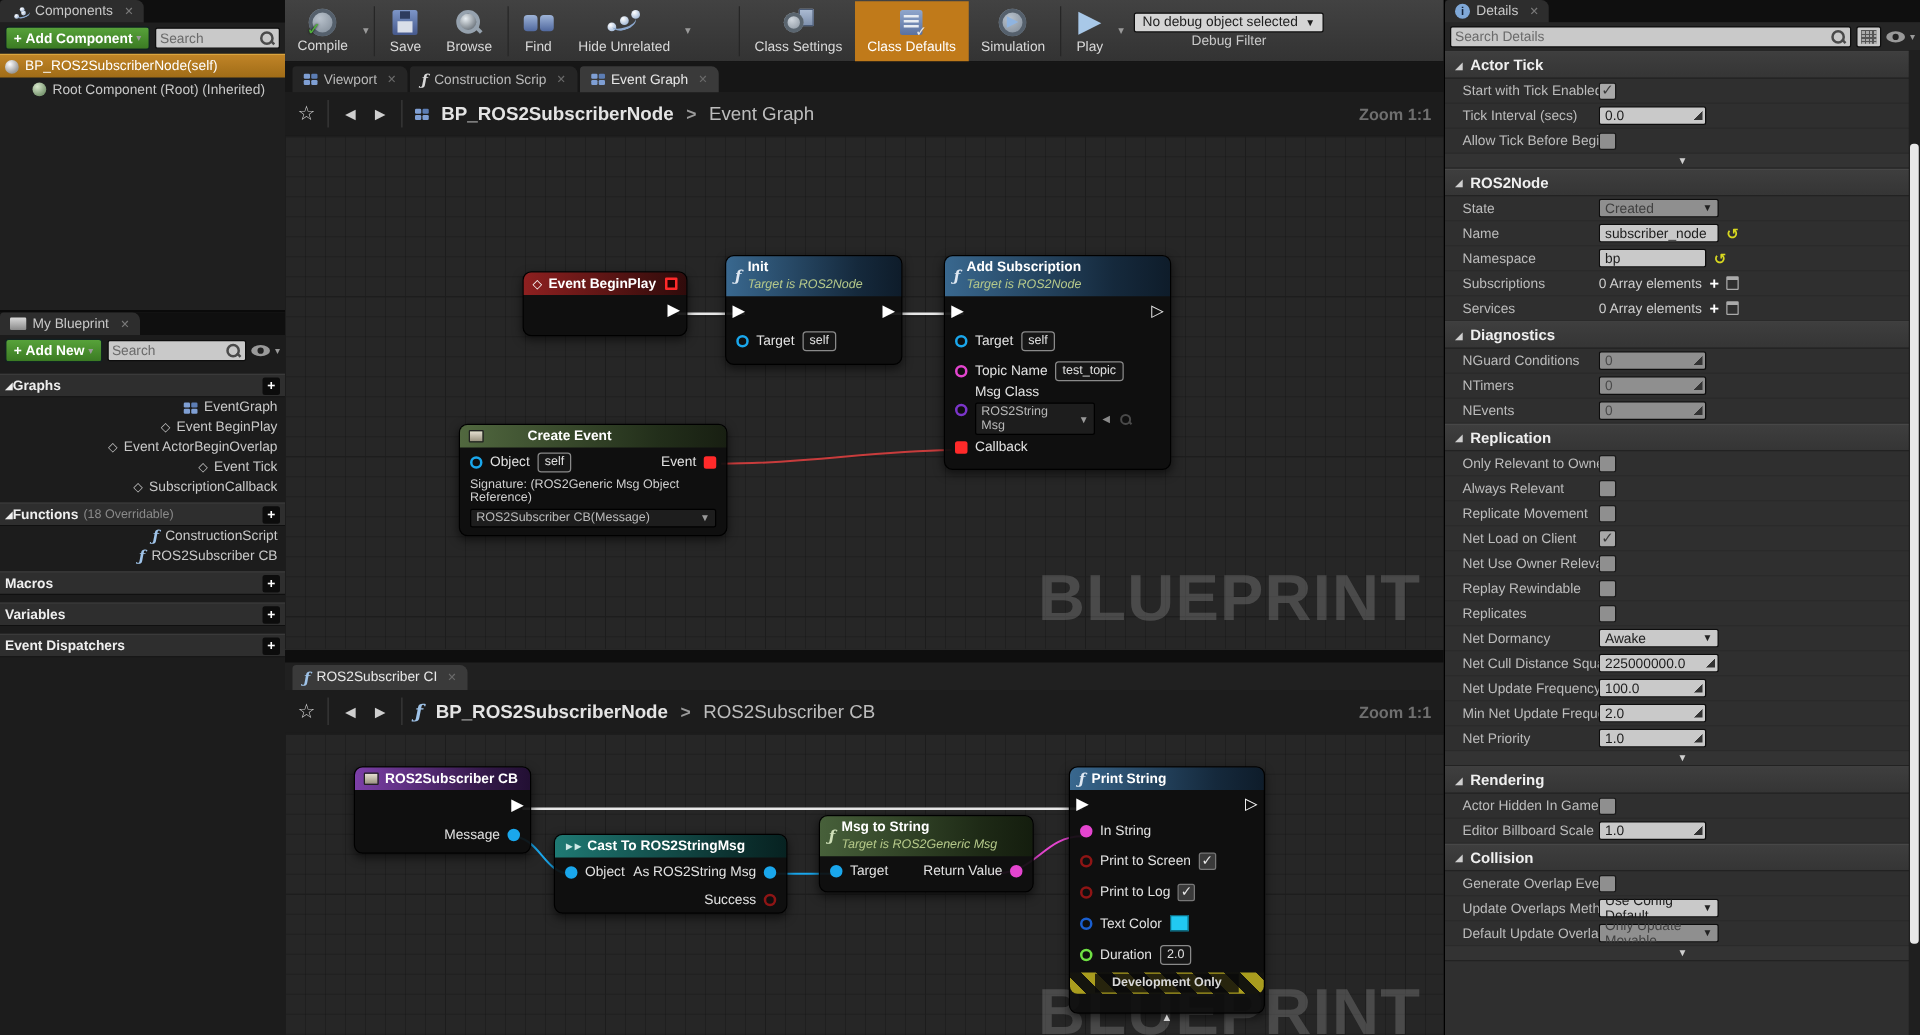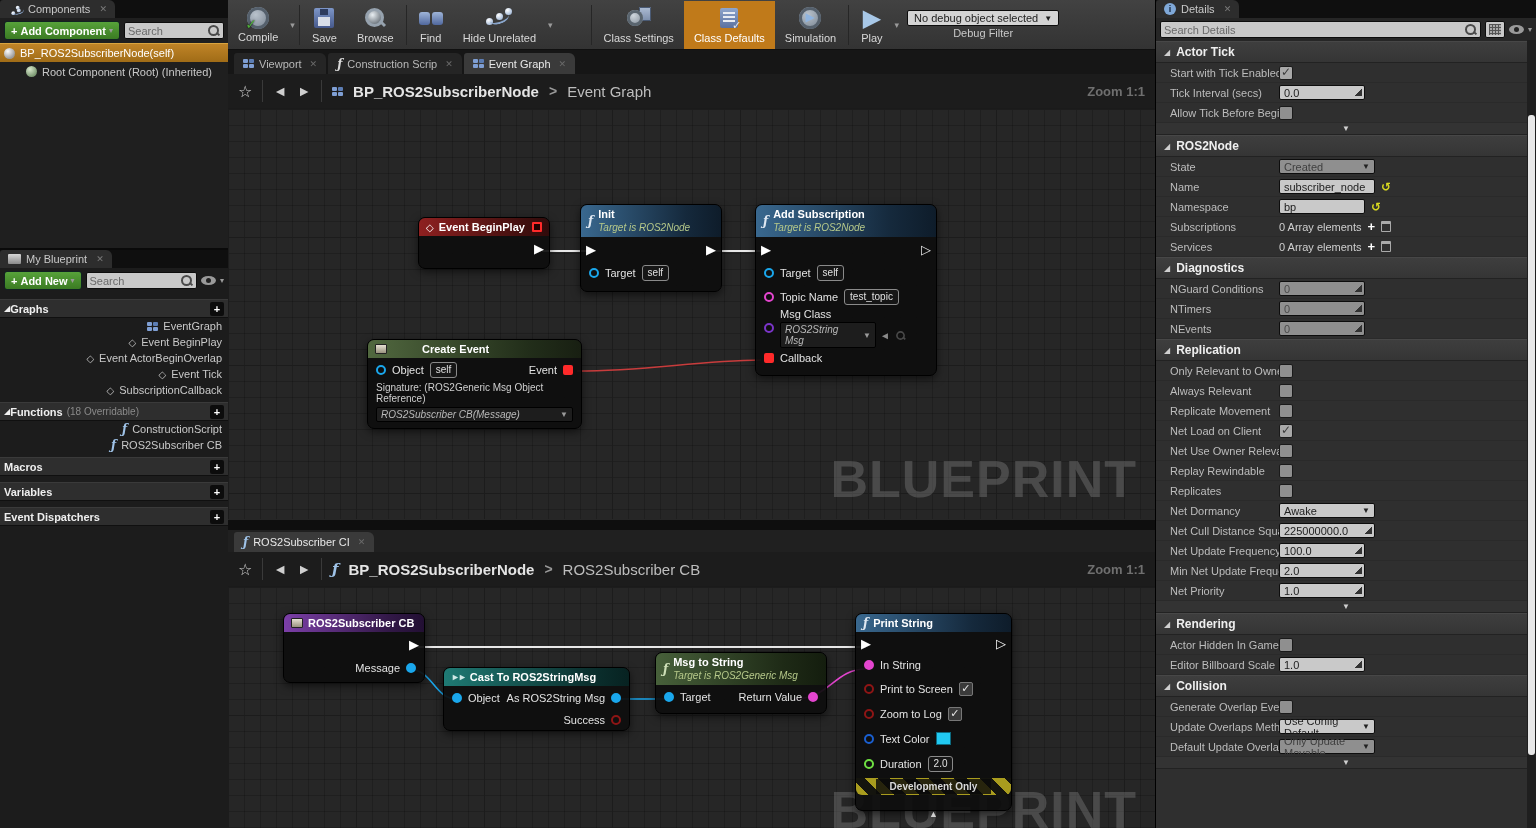--- a/index.html
+++ b/index.html
@@ -120,21 +120,21 @@
   .prow { display:flex; align-items:center; gap:6px; height:24px; padding:0 8px; color:#e2e2e2; font-size:11px; }
   .prow.out { justify-content:flex-end; }
   .prow.space { justify-content:space-between; }
   .exec { color:#fff; font-size:13px; }
   .exec.in { margin-left:-3px; }
   .exec.out { margin-right:-3px; }
   .pin { width:10px; height:10px; border-radius:50%; border:2px solid var(--c,#888); flex:0 0 auto; }
   .pin.fill { background:var(--c,#888); }
   .pin.sq { border-radius:2px; }
   .chip { background:#161616; border:1px solid #8a8a8a; border-radius:3px; padding:0 5px; color:#e0e0e0; font-size:10px; line-height:14px; }
-  .ndrop { display:flex; align-items:center; background:#1d1d1d; border:1px solid #000; border-radius:2px; color:#b9b9b9; font-size:10px; padding:1px 4px; gap:6px;font-style:italic; }
+  .ndrop { display:flex; align-items:center; background:#1d1d1d; border:1px solid #000; border-radius:2px; color:#b9b9b9; font-size:10px; padding:1px 4px; gap:6px; }
   .ndrop .arr { margin-left:auto; font-size:8px; color:#9a9a9a; }
   .cbox { display:flex; align-items:center; justify-content:center; width:14px; height:14px; background:#3a3a3a; border:1px solid #777; border-radius:2px; color:#e8e8e8; font-size:11px; }
   .swatch { width:15px; height:13px; background:#21c9f2; border:1px solid #0a4; border-color:#0c6a80; }
   .devonly { position:relative; margin-top:2px; height:17px; border-radius:0 0 6px 6px; overflow:hidden;
      background:repeating-linear-gradient(45deg,#a99c1e 0 9px,#14140e 9px 18px); display:flex; align-items:center; justify-content:center; }
   .devonly span { background:rgba(10,10,10,0.82); color:#d8d8d8; font-size:10px; padding:0 14px; line-height:15px;font-weight:bold; }
   .nmore { position:absolute; left:50%; bottom:-9px; transform:translateX(-50%); color:#cfcfcf; font-size:9px; }
   .hicon-box { width:12px; height:10px; background:linear-gradient(#e6e0d2,#9a937f); border:1px solid #222; border-radius:1px; }
 
   
@@ -624,21 +624,21 @@
             <span class="pin fill" style="--c:#e445cf"></span>
             <span>In String</span>
           </div>
           <div class="prow" style="height:25px">
             <span class="pin" style="--c:#8e1515"></span>
             <span>Print to Screen</span>
             <span class="cbox">✓</span>
           </div>
           <div class="prow" style="height:25px">
             <span class="pin" style="--c:#8e1515"></span>
-            <span>Zoom to Log</span>
+            <span>Print to Log</span>
             <span class="cbox">✓</span>
           </div>
           <div class="prow" style="height:25px">
             <span class="pin" style="--c:#1a5fd0"></span>
             <span>Text Color</span>
             <span class="swatch"></span>
           </div>
           <div class="prow" style="height:25px">
             <span class="pin" style="--c:#6fe043"></span>
             <span>Duration</span>

